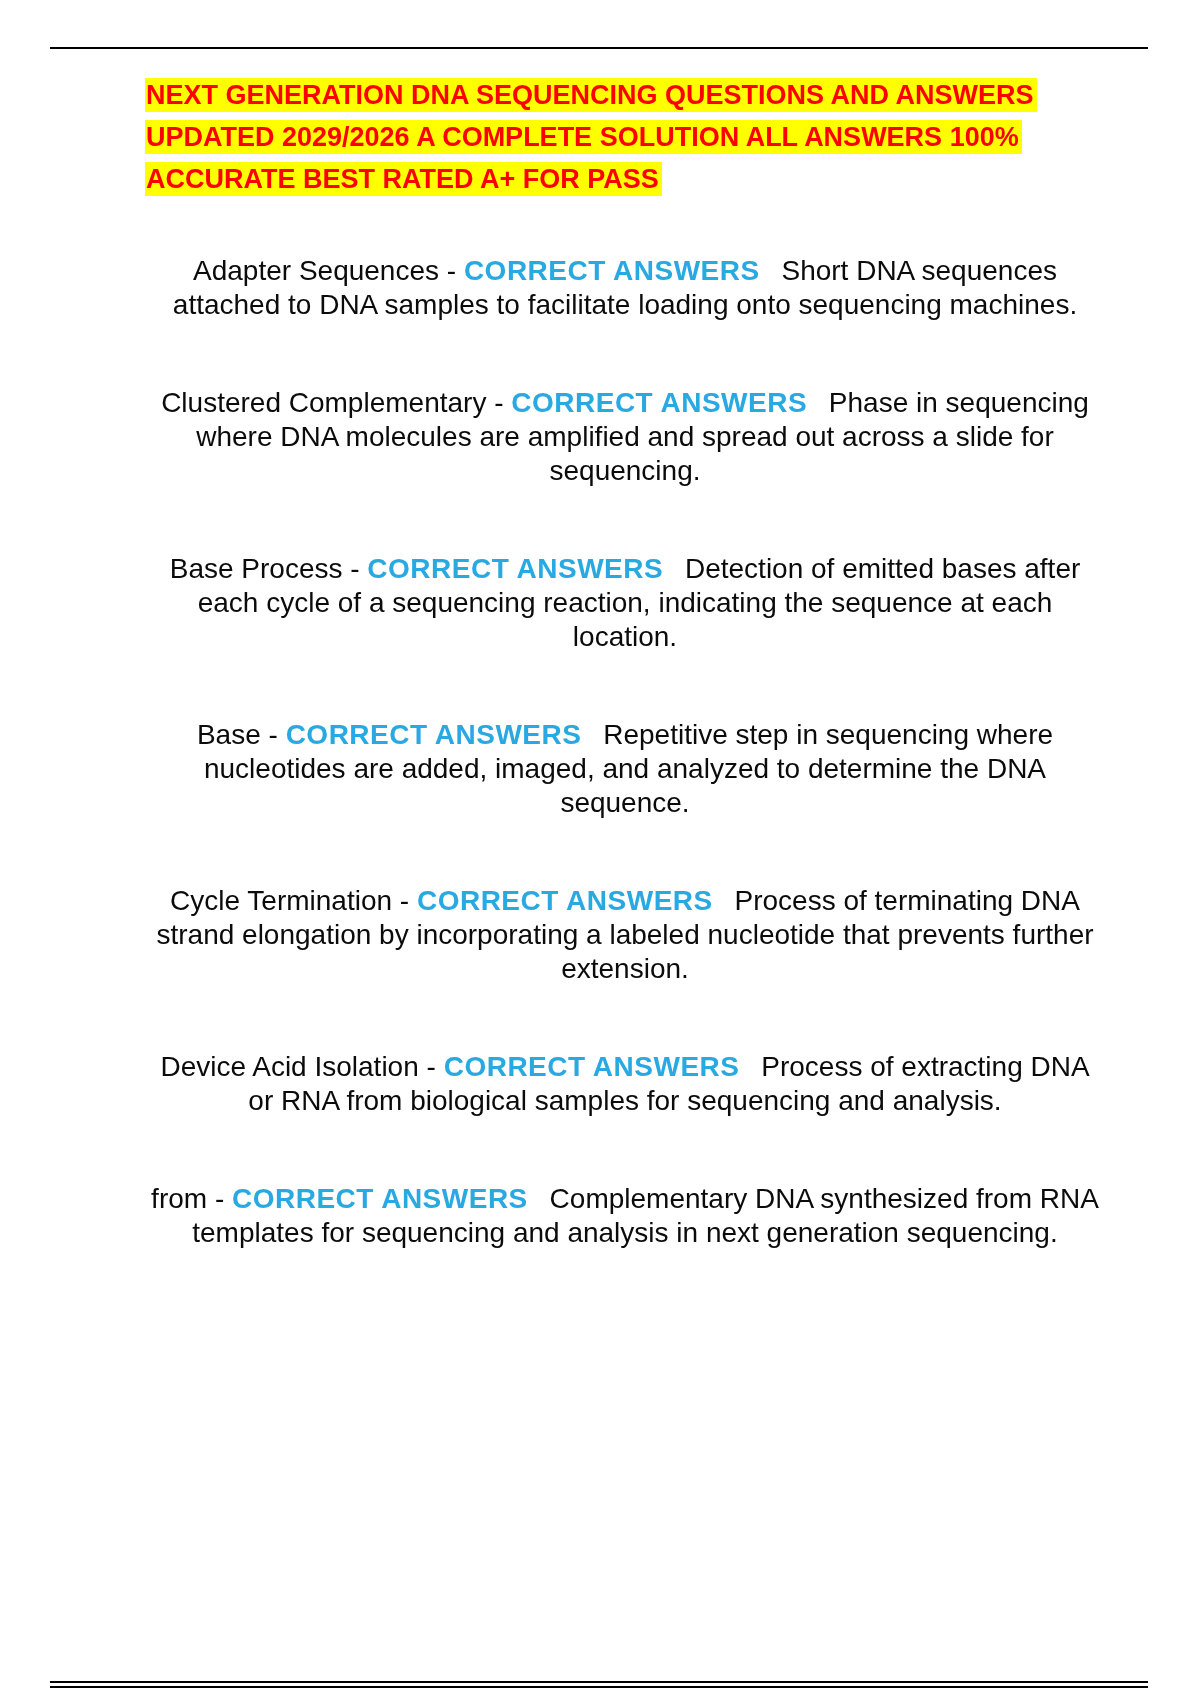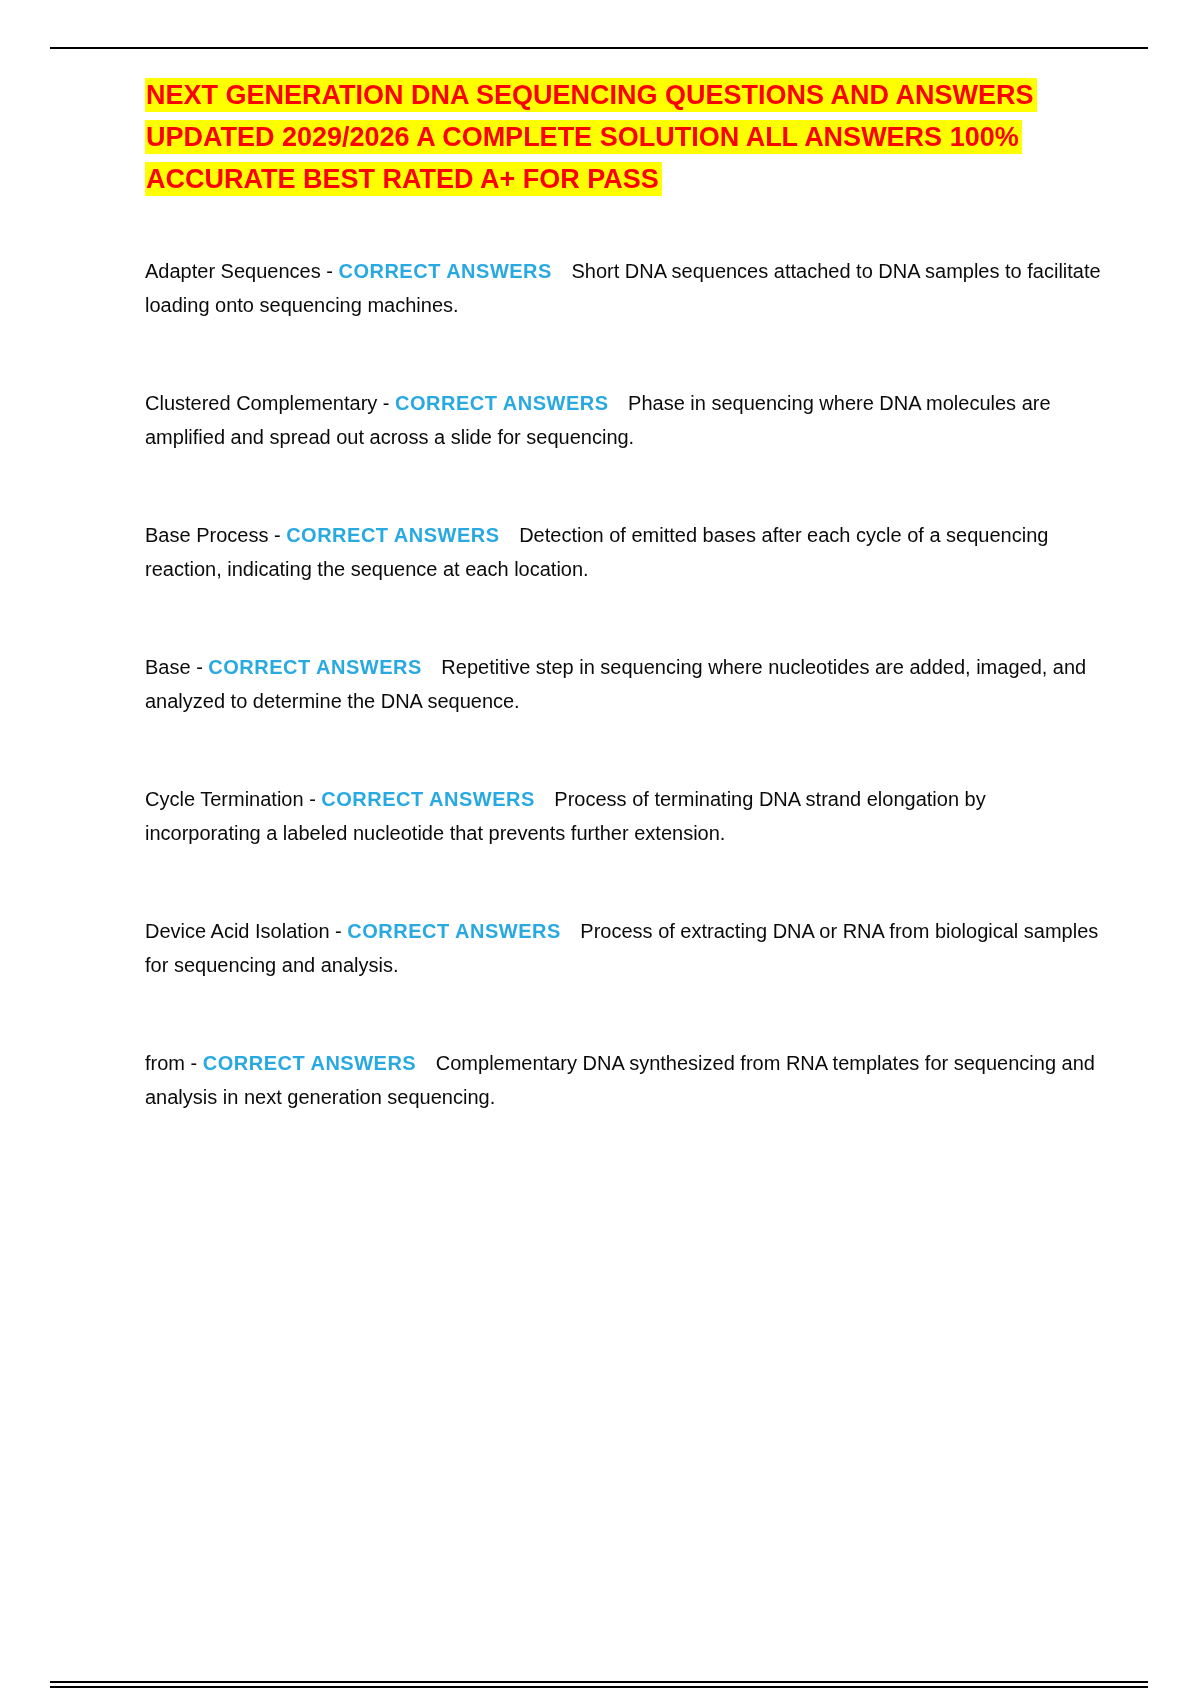--- a/index.html
+++ b/index.html
@@ -56,24 +56,25 @@
     background: var(--highlight);
     color: var(--title-red);
     font-weight: bold;
     font-size: 27px;
     padding: 2px 3px 2px 1px;
   }
   .qa-list {
     margin-top: 8px;
   }
   .entry {
-    font-size: 20px;
+    font-size: 28px;
     line-height: 34px;
     margin-bottom: 64px;
     color: var(--text-black);
+    text-align: center;
   }
   .term {
     color: var(--text-black);
   }
   .marker {
     color: var(--marker-blue);
     font-weight: bold;
     letter-spacing: 0.5px;
   }
   .definition {

